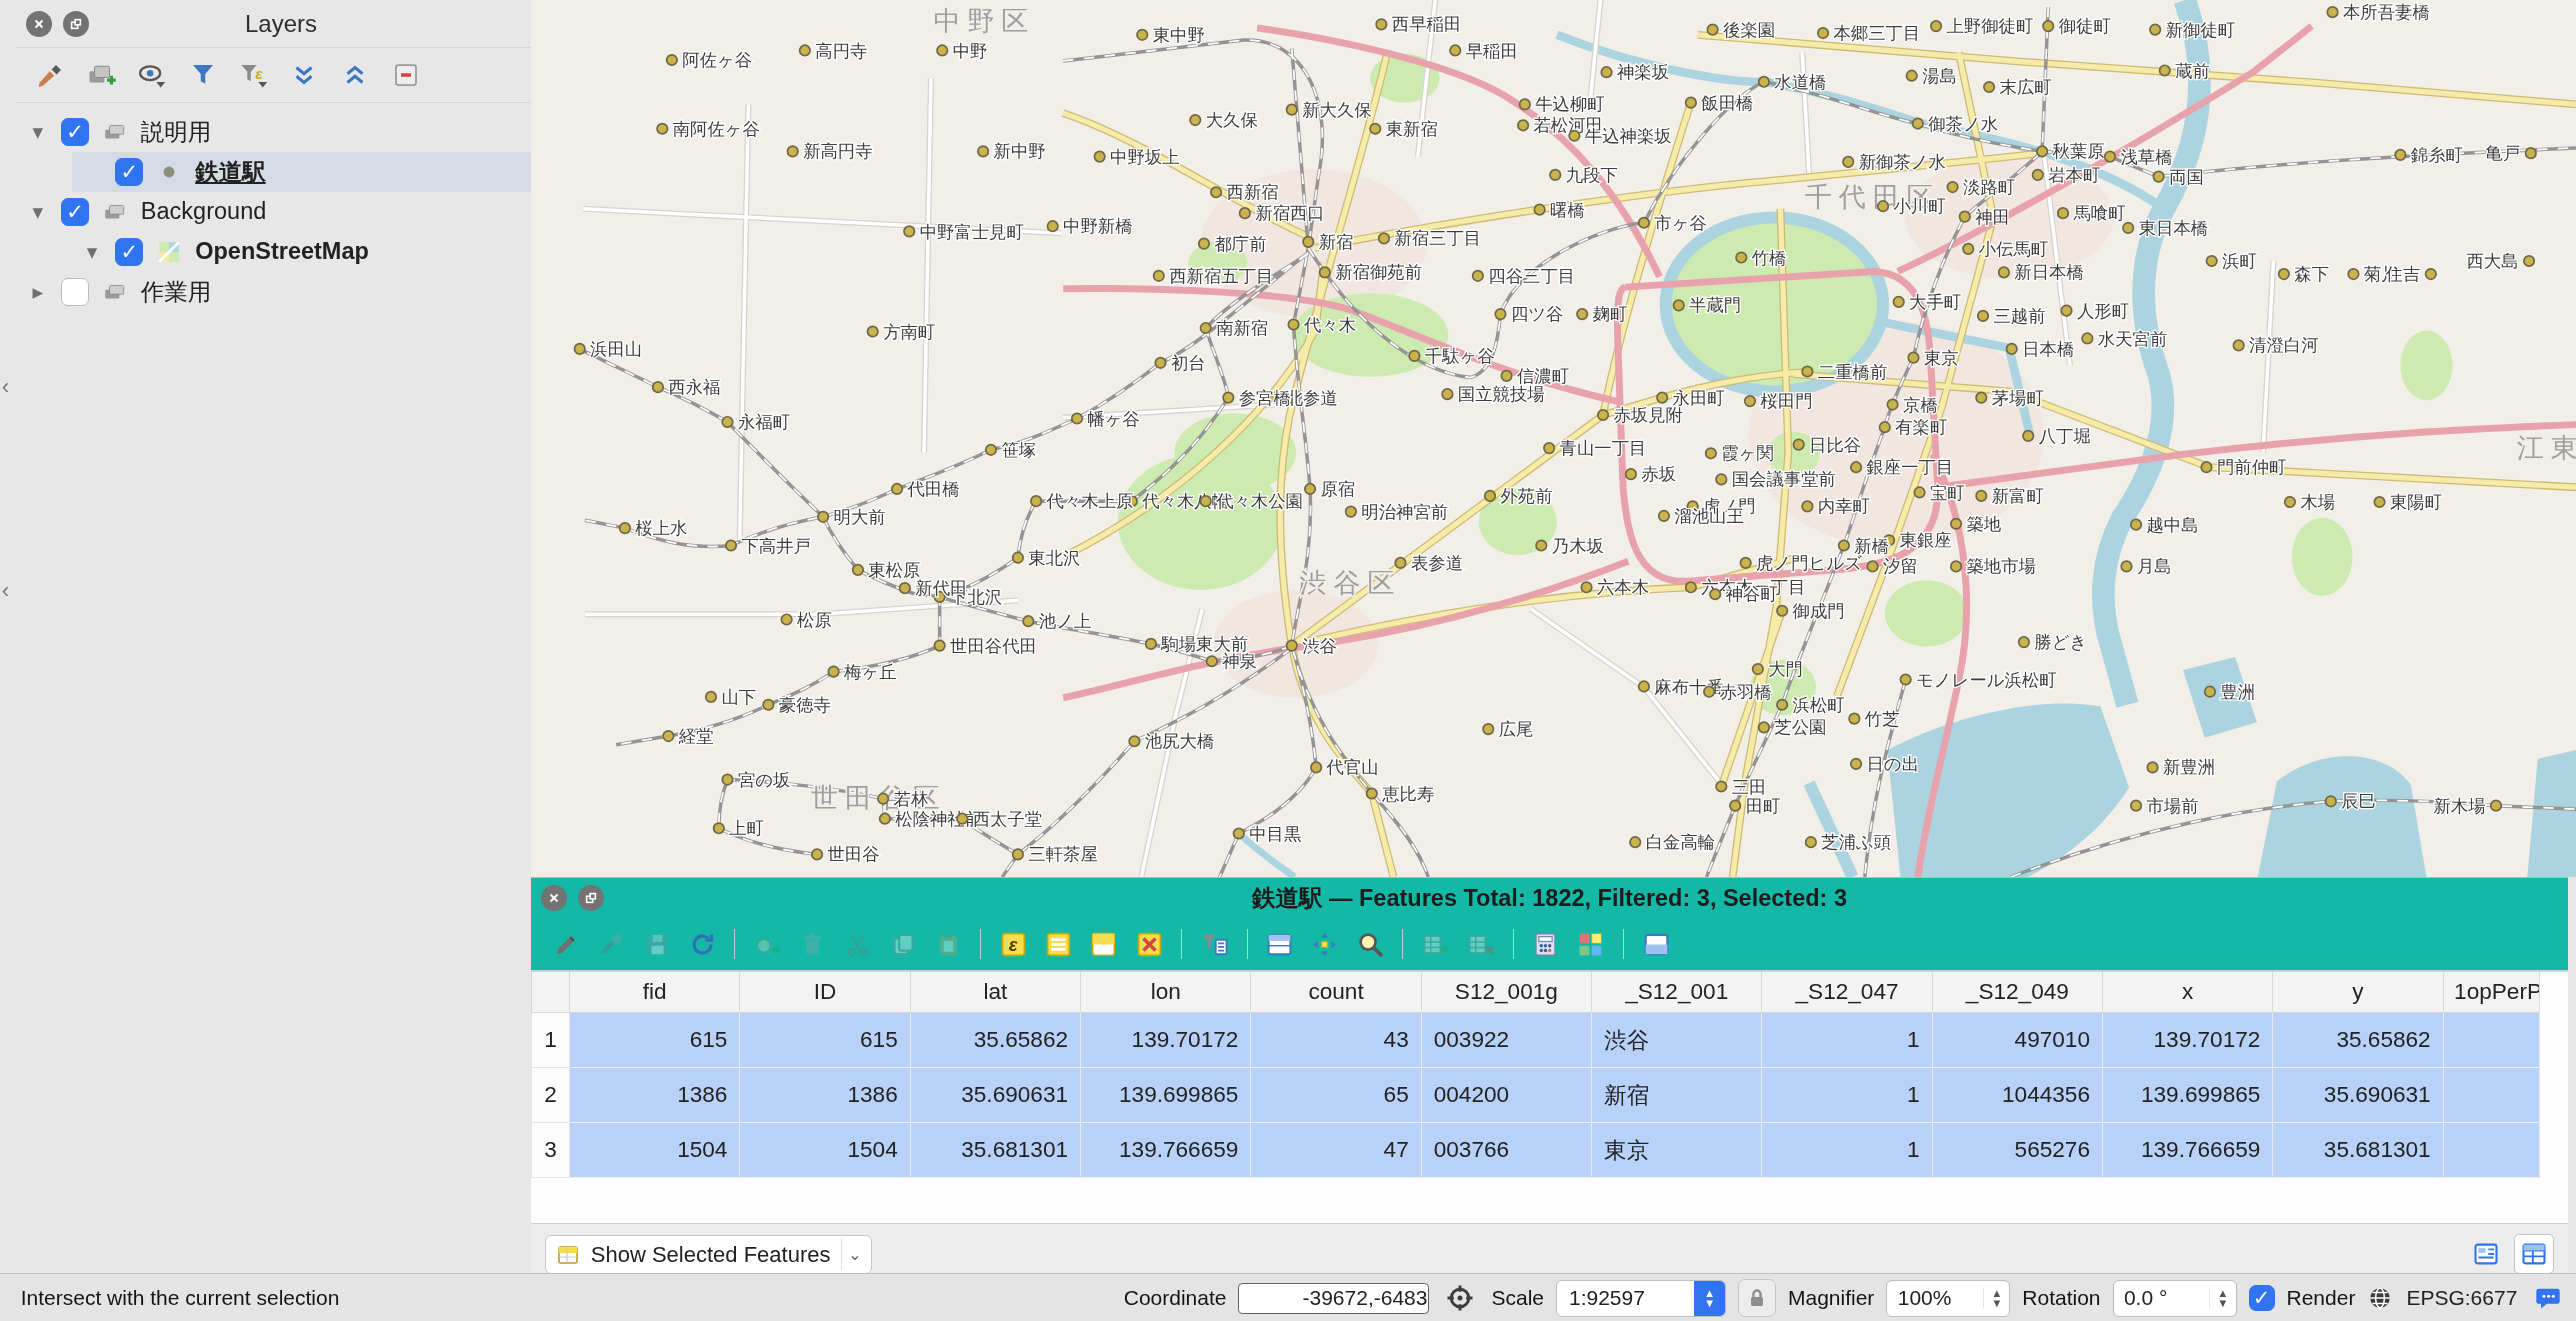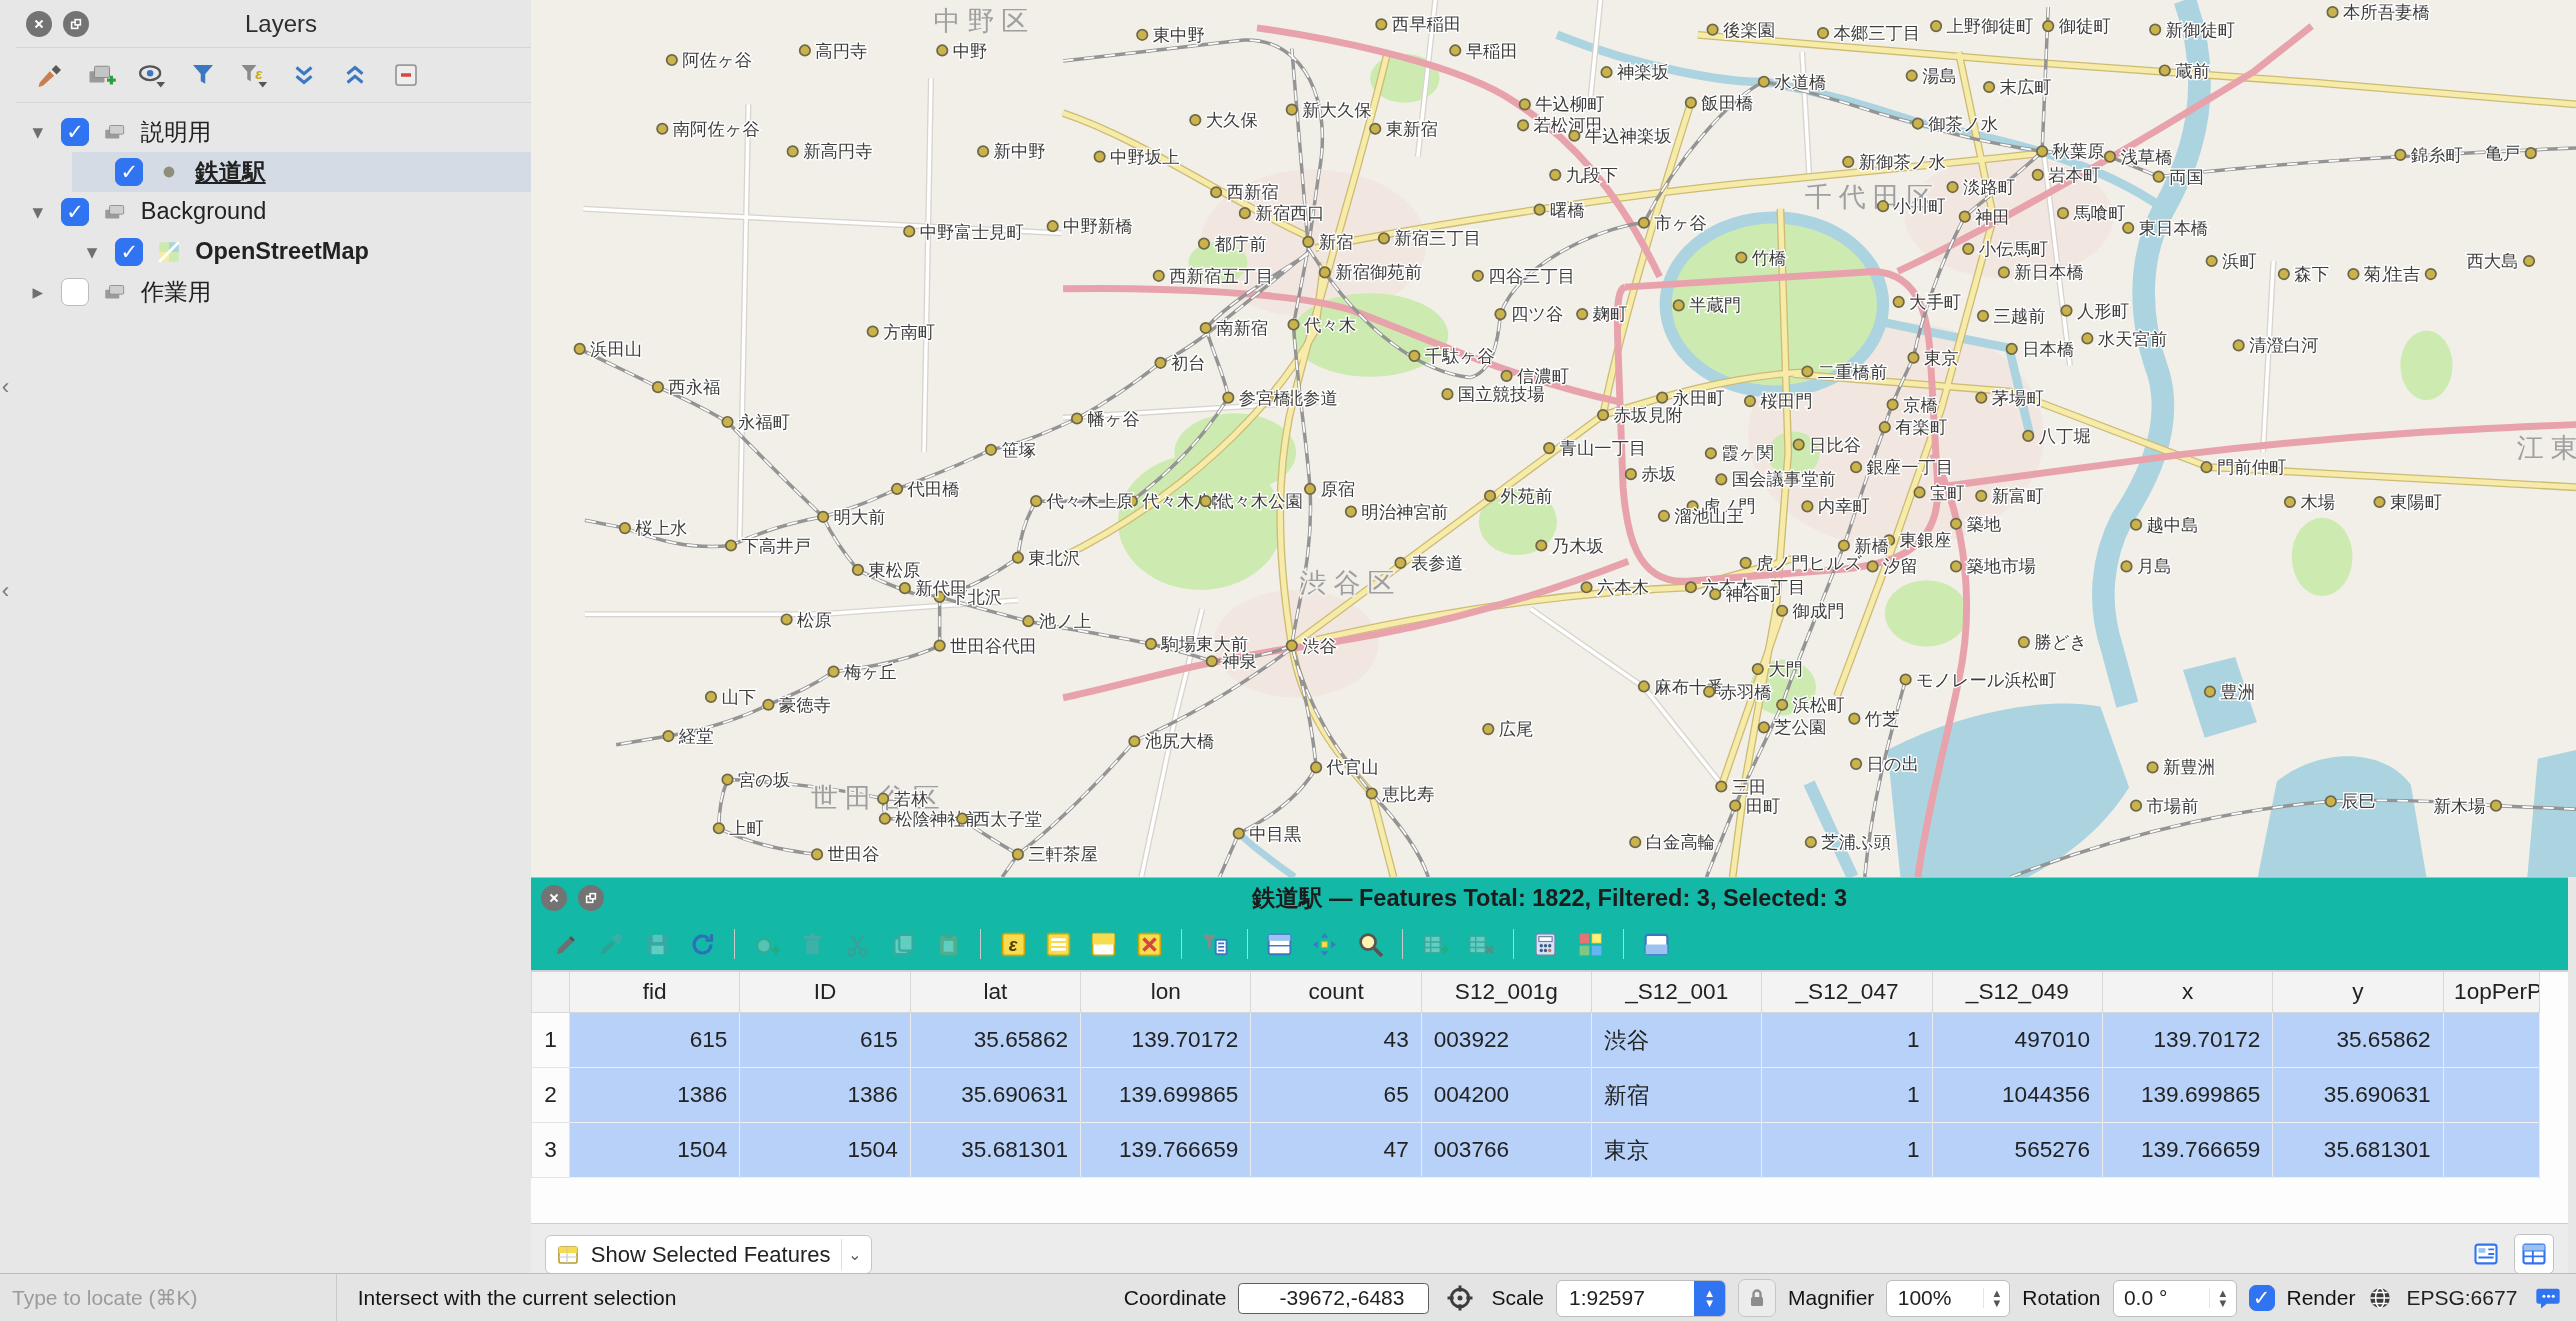--- a/index.html
+++ b/index.html
@@ -57,21 +57,21 @@
   .view-toggles{margin-left:auto;display:flex;gap:8.7px;align-items:center}
   .vbtn{width:38px;height:38px;display:flex;align-items:center;justify-content:center;border-radius:5.2px}
   .vbtn.active{background:#fff;border:0.9px solid #c2c2c2}
   .vbtn svg{width:28px;height:28px}
 
   
   #status-bar{position:absolute;left:0;bottom:0;width:100%;height:49px;background:#e4e4e4;border-top:0.9px solid #bcbcbc;display:flex;align-items:center;font-size:21px;box-sizing:border-box;padding-left:12px;gap:12px}
   .locate{width:324px;height:100%;display:flex;align-items:center;color:#9b9b9b;border-right:0.9px solid #c8c8c8;flex:0 0 auto}
   .msg{color:#141414;margin-left:8.7px;white-space:nowrap}
   .sb-label{color:#141414;white-space:nowrap}
-  .sb-field{background:#fff;border:1.7px solid #5f5f5f;border-radius:4.3px;height:31px;display:flex;align-items:center;justify-content:flex-end;padding:0 24px;min-width:191px;box-sizing:border-box}
+  .sb-field{background:#fff;border:1.7px solid #5f5f5f;border-radius:4.3px;height:31px;display:flex;align-items:center;justify-content:flex-end;padding:0 1px;min-width:191px;box-sizing:border-box}
   .sb-combo{background:#fff;border:0.9px solid #bdbdbd;border-radius:6px;height:35px;display:flex;align-items:center;overflow:hidden}
   .sb-combo .val{padding:0 12px;min-width:113px}
   .sb-combo .ddb{width:31px;height:35px;background:#3174f1;display:flex;flex-direction:column;align-items:center;justify-content:center;color:#fff;font-size:11.3px;line-height:10.4px}
   .sb-spin{background:#fff;border:0.9px solid #bdbdbd;border-radius:6px;height:35px;display:flex;align-items:center;overflow:hidden}
   .sb-spin .val{padding:0 10.4px;min-width:75px}
   .sb-spin .arrows{display:flex;flex-direction:column;color:#555;font-size:11.3px;line-height:10.4px;padding:0 7px;border-left:0.9px solid #e4e4e4}
   .sb-btn{width:38px;height:38px;display:flex;align-items:center;justify-content:center;border-radius:7px;background:#ececec;border:0.9px solid #c6c6c6;box-sizing:border-box}
   .sb-ibtn{width:38px;height:38px;display:flex;align-items:center;justify-content:center}
   .crs{display:flex;align-items:center;gap:13px;white-space:nowrap}
   .spacer{margin-left:auto}
@@ -967,21 +967,20 @@
               <rect x="3" y="4" width="18" height="16" rx="1.5" fill="#fff" stroke="#3174f1" stroke-width="1.8"></rect>
               <path d="M3 9h18M3 14h18M11 4v16" stroke="#3174f1" stroke-width="1.6"></path>
               <rect x="3" y="4" width="18" height="5" fill="#9cc3f0"></rect>
             </svg>
         </div>
       </div>
     </div>
   </section>
 
   <footer id="status-bar">
-    <div class="locate">Type to locate (⌘K)</div>
     <div class="msg">Intersect with the current selection</div>
     <span class="spacer"></span>
     <span class="sb-label">Coordinate</span>
     <div class="sb-field">-39672,-6483</div>
     <div class="sb-ibtn">
       <svg viewBox="0 0 24 24" width="30" height="30">
           <circle cx="12" cy="12" r="7" fill="none" stroke="#3d3d3d" stroke-width="2.4"></circle>
           <path d="M12 2v5M12 17v5M2 12h5M17 12h5" stroke="#3d3d3d" stroke-width="2.4"></path>
           <circle cx="12" cy="12" r="2" fill="#3d3d3d"></circle>
         </svg>

